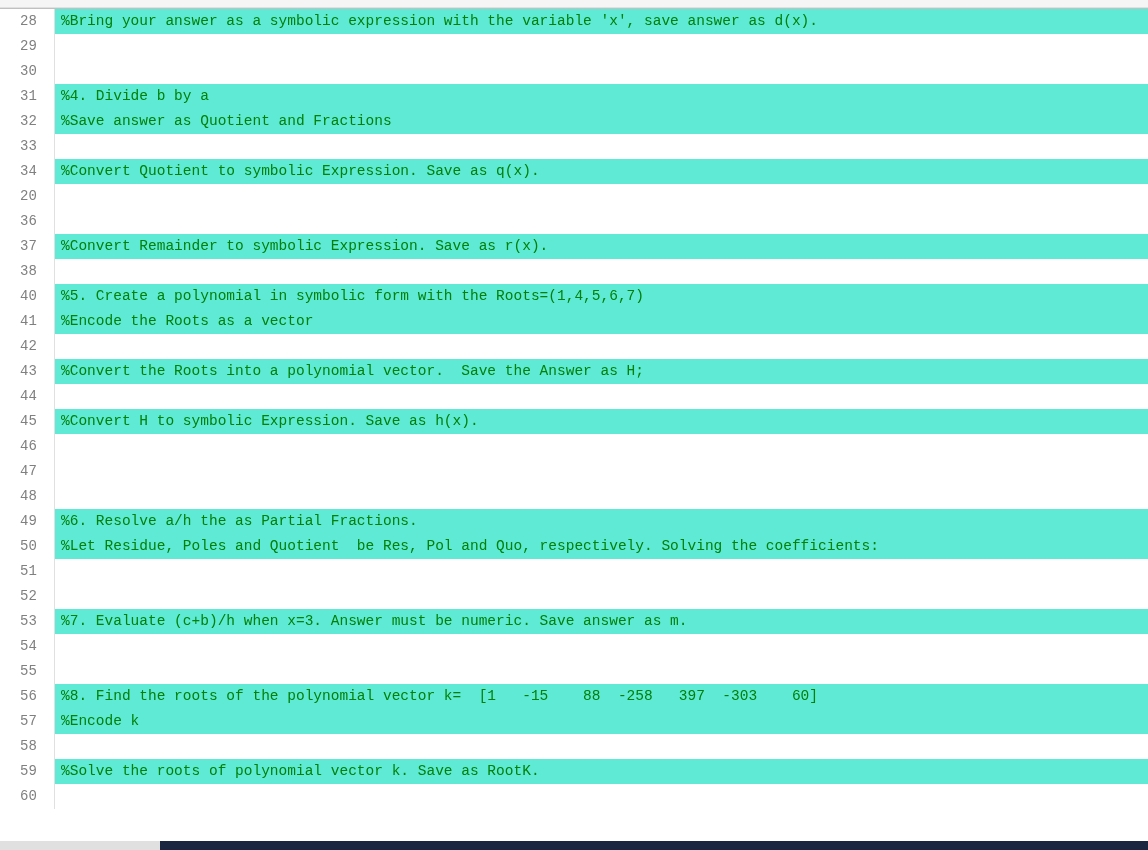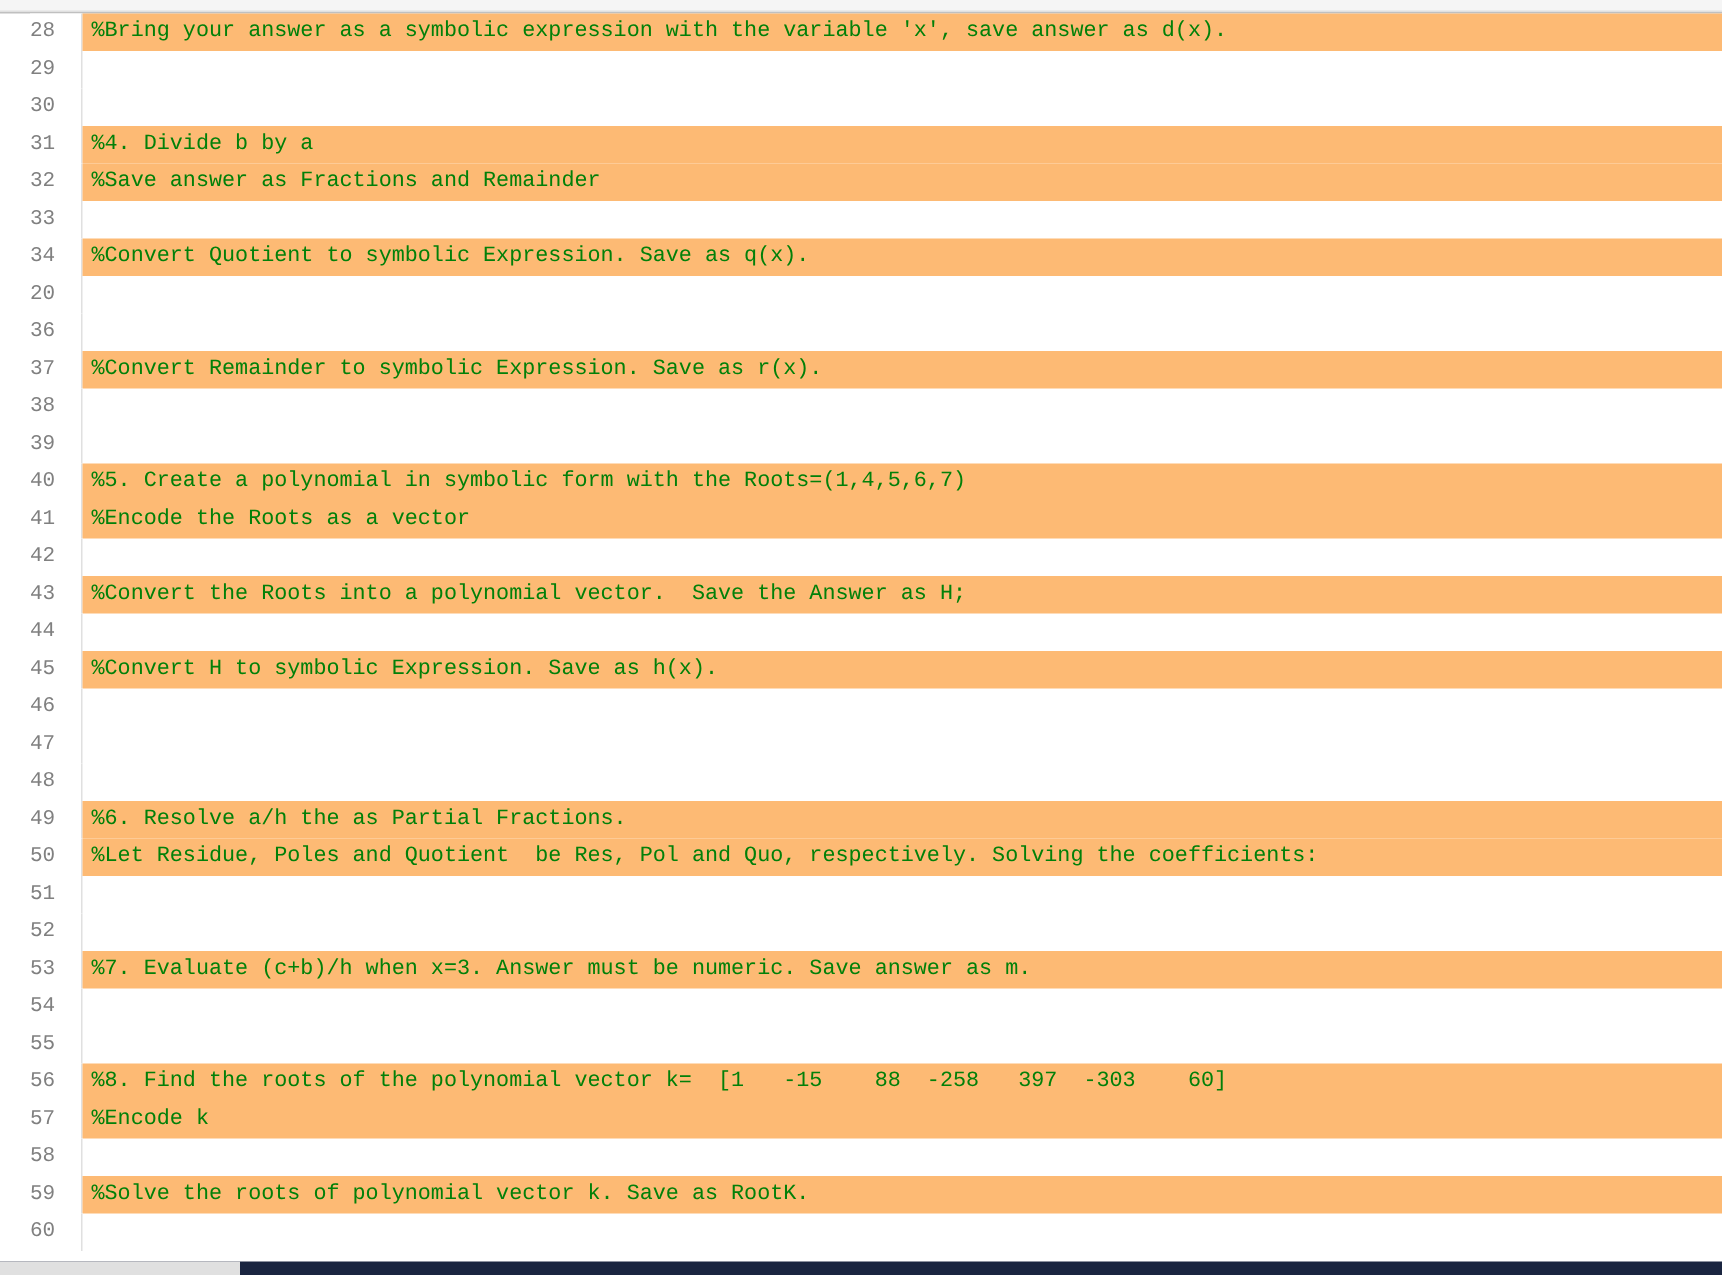--- a/index.html
+++ b/index.html
@@ -15,21 +15,21 @@
     height: 8px;
     background: #f5f5f5;
     border-bottom: 1px solid #e0e0e0;
   }
   .editor-container {
     display: flex;
     height: 833px;
     border-top: 1px solid #c0c0c0;
   }
   .zebra {
-    background: #fdba74;
+    background: #5eead4;
   }
   .comment {
     color: #028009;
   }
   .editor-flex {
     display: flex;
     flex-direction: column;
   }
   .row {
     display: flex;
@@ -92,21 +92,21 @@
         <div class="code"><span></span></div>
       </div>
       <div class="row">
         <div class="left-pad"></div>
         <div class="num">31</div>
         <div class="code zebra"><span class="comment">%4. Divide b by a</span></div>
       </div>
       <div class="row">
         <div class="left-pad"></div>
         <div class="num">32</div>
-        <div class="code zebra"><span class="comment">%Save answer as Fractions and Remainder</span></div>
+        <div class="code zebra"><span class="comment">%Save answer as Quotient and Fractions</span></div>
       </div>
       <div class="row">
         <div class="left-pad"></div>
         <div class="num">33</div>
         <div class="code"><span></span></div>
       </div>
       <div class="row">
         <div class="left-pad"></div>
         <div class="num">34</div>
         <div class="code zebra"><span class="comment">%Convert Quotient to symbolic Expression. Save as q(x).</span></div>
@@ -122,25 +122,20 @@
         <div class="code"><span></span></div>
       </div>
       <div class="row">
         <div class="left-pad"></div>
         <div class="num">37</div>
         <div class="code zebra"><span class="comment">%Convert Remainder to symbolic Expression. Save as r(x).</span></div>
       </div>
       <div class="row">
         <div class="left-pad"></div>
         <div class="num">38</div>
-        <div class="code"><span></span></div>
-      </div>
-      <div class="row">
-        <div class="left-pad"></div>
-        <div class="num">39</div>
         <div class="code"><span></span></div>
       </div>
       <div class="row">
         <div class="left-pad"></div>
         <div class="num">40</div>
         <div class="code zebra"><span class="comment">%5. Create a polynomial in symbolic form with the Roots=(1,4,5,6,7)</span></div>
       </div>
       <div class="row">
         <div class="left-pad"></div>
         <div class="num">41</div>

